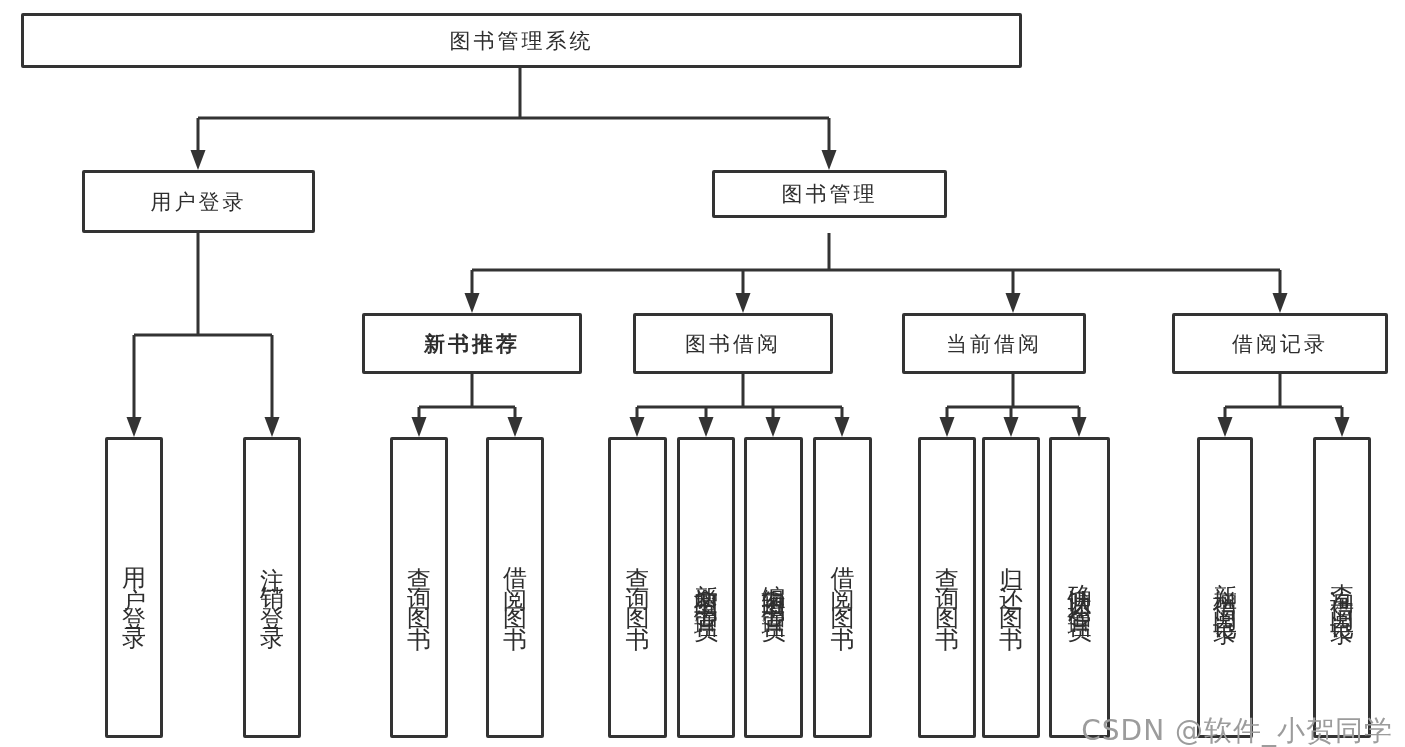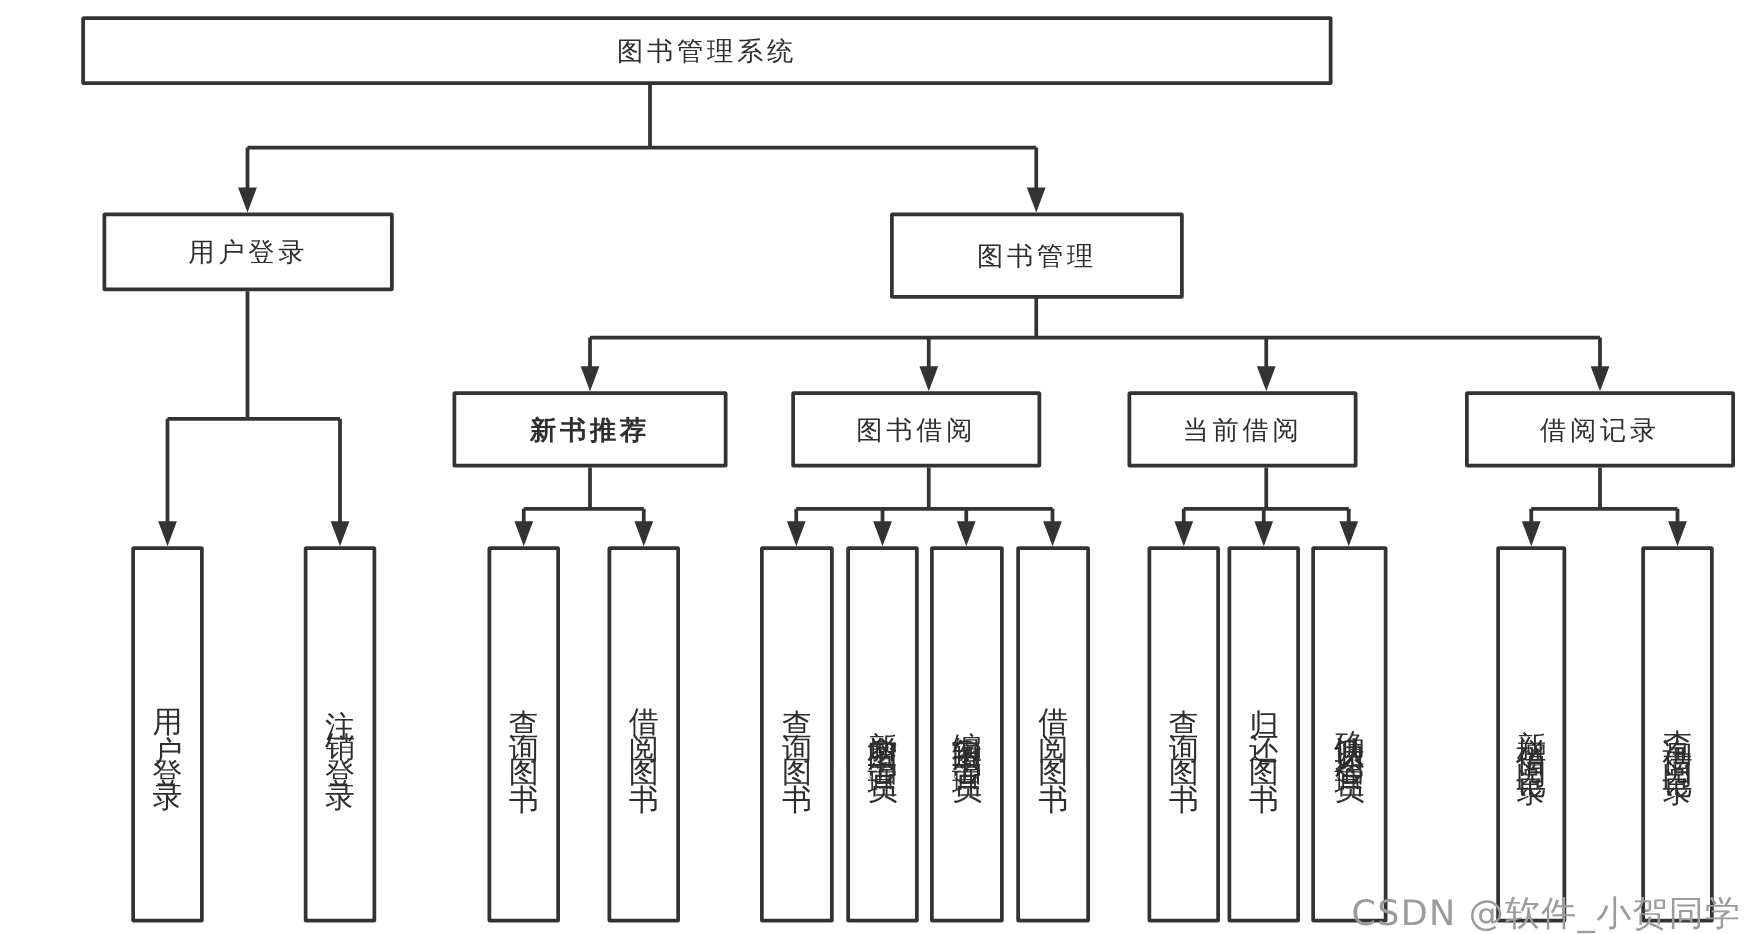--- a/index.html
+++ b/index.html
@@ -85,24 +85,24 @@
       <polygon points="1003.5,417 1018.5,417 1011,437" fill="#333333" stroke="none"></polygon>
       <polygon points="1071.5,417 1086.5,417 1079,437" fill="#333333" stroke="none"></polygon>
     </g>
     <g stroke="#333333" stroke-width="3" fill="none">
       <path d="M1280 374 V407 M1225 407 H1342 M1225 407 V419 M1342 407 V419"></path>
       <polygon points="1217.5,417 1232.5,417 1225,437" fill="#333333" stroke="none"></polygon>
       <polygon points="1334.5,417 1349.5,417 1342,437" fill="#333333" stroke="none"></polygon>
     </g>
   </svg>
 
-  <div class="node" style="left:21px;top:13px;width:1001px;height:55px;margin-left:44px;">图书管理系统</div>
+  <div class="node" style="left:21px;top:13px;width:1001px;height:55px;">图书管理系统</div>
 
   <div class="node" style="left:82px;top:170px;width:233px;height:63px;">用户登录</div>
-  <div class="node" style="left:712px;top:170px;width:235px;height:69px;font-family:Liberation Mono, monospace;">图书管理</div>
+  <div class="node" style="left:712px;top:170px;width:235px;height:48px;font-family:Liberation Mono, monospace;">图书管理</div>
 
   <div class="node" style="left:362px;top:313px;width:220px;height:61px;font-weight:bold;">新书推荐</div>
   <div class="node" style="left:633px;top:313px;width:200px;height:61px;">图书借阅</div>
   <div class="node" style="left:902px;top:313px;width:184px;height:61px;">当前借阅</div>
   <div class="node" style="left:1172px;top:313px;width:216px;height:61px;">借阅记录</div>
 
   <div class="leaf" style="left:105px;top:437px;width:58px;height:301px;">
     <span class="vtext vs">用户登录</span>
   </div>
   <div class="leaf" style="left:243px;top:437px;width:58px;height:301px;">

